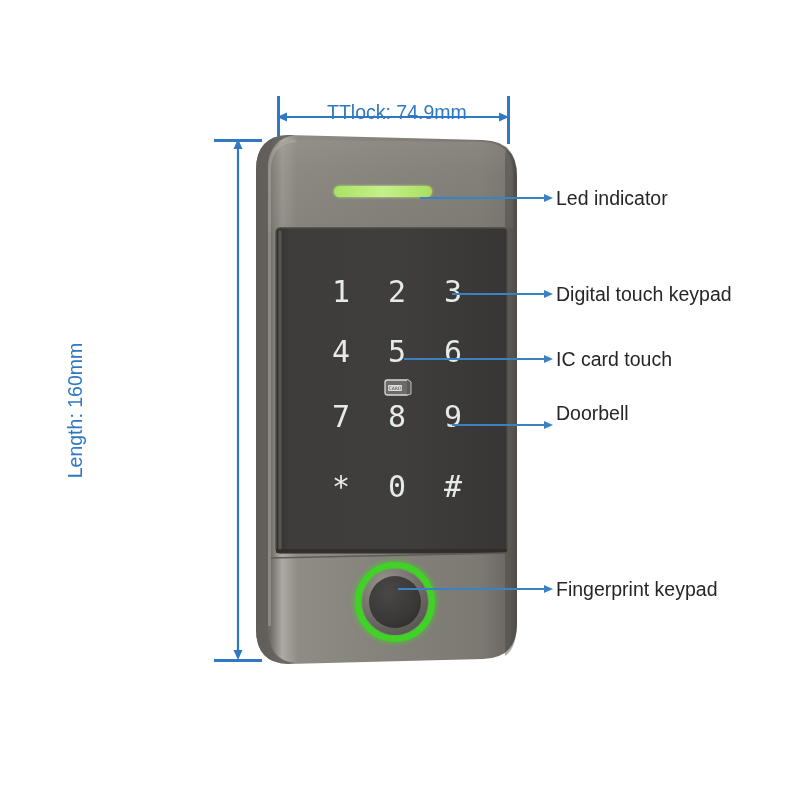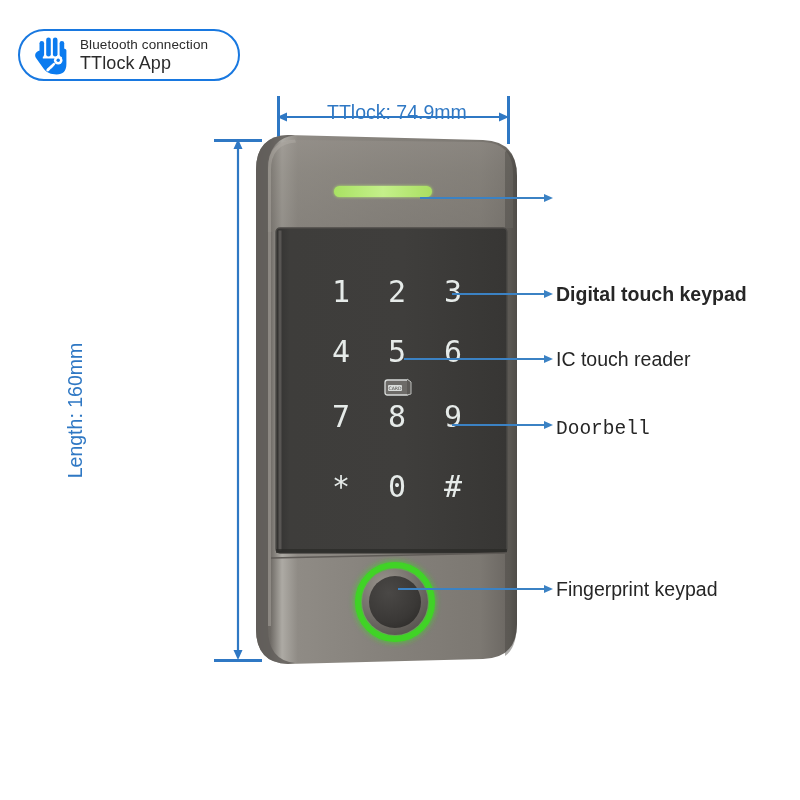--- a/index.html
+++ b/index.html
@@ -45,42 +45,20 @@
     border-top: 4.5px solid transparent;
     border-bottom: 4.5px solid transparent;
   }
   .callout { position: absolute; font-size: 19.5px; color: #262626; white-space: nowrap; }
 </style>
 </head>
 <body>
 
 <div id="stage">
 
-  <div class="badge">
-    <svg class="badge-icon" viewBox="0 0 38 40">
-      <g fill="#0b7bef">
-        <rect x="6.5" y="6" width="4.6" height="16" rx="2.3"></rect>
-        <rect x="13.2" y="2.5" width="4.6" height="19" rx="2.3"></rect>
-        <rect x="19.9" y="2.5" width="4.6" height="19" rx="2.3"></rect>
-        <rect x="26.6" y="6" width="4.6" height="16" rx="2.3"></rect>
-        <path d="M5.2 16 C2.0 17.6 1.4 20.6 3.2 23.2 L10.5 33.6 C13.6 37.8 18.0 39.5 23.6 39.5 C30.0 39.5 33.4 36.0 33.4 29.0 L33.4 15.5 C33.4 13.2 28.8 13.2 28.8 15.5 L28.8 23.5 L9.8 23.5 L9.8 18.2 C9.8 15.6 7.4 14.9 5.2 16 Z"></path>
-      </g>
-      <g fill="#ffffff">
-        <circle cx="25.2" cy="25.3" r="4.3"></circle>
-        <circle cx="25.2" cy="25.3" r="1.7" fill="#0b7bef"></circle>
-        <rect x="12.6" y="30.6" width="10.6" height="2.6" rx="1.2" transform="rotate(-43 17.9 31.9)"></rect>
-        <rect x="13.2" y="33.4" width="4.2" height="2.4" rx="1.1" transform="rotate(-43 15.3 34.6)"></rect>
-        <rect x="16.4" y="30.4" width="4.2" height="2.4" rx="1.1" transform="rotate(-43 18.5 31.6)"></rect>
-      </g>
-    </svg>
-    <div class="badge-text">
-      <div class="badge-line1">Bluetooth connection</div>
-      <div class="badge-line2">TTlock App</div>
-    </div>
-  </div>
 
   <div class="dim-txt" id="width-label">TTlock: 74.9mm</div>
   <div class="tick-v" style="left:277px; top:96px; height:48px;"></div>
   <div class="tick-v" style="left:507px; top:96px; height:48px;"></div>
   <svg style="position:absolute; left:277px; top:110px; width:232px; height:14px;">
     <line x1="4" y1="7" x2="228" y2="7" stroke="#2f78c4" stroke-width="2.2"></line>
     <polygon points="0,7 10,2.5 10,11.5" fill="#2f78c4"></polygon>
     <polygon points="232,7 222,2.5 222,11.5" fill="#2f78c4"></polygon>
   </svg>
 
@@ -202,30 +180,31 @@
         <circle cx="140" cy="470" r="33" fill="url(#fpBezel)"></circle>
         <circle cx="140" cy="470" r="26" fill="url(#fpGrad)"></circle>
       </g>
 
       <path d="M16,426 L252,421" stroke="#5f5b57" stroke-width="1.6" fill="none"></path>
     </svg>
   </div>
 
   <div class="leader" style="left:420px; top:197px; width:126px;"></div>
   <div class="arrow-r" style="left:544px; top:193.5px;"></div>
+  <div class="callout" style="left:556px; top:187px;">Led indicator</div>
 
   <div class="leader" style="left:452px; top:293px; width:94px;"></div>
   <div class="arrow-r" style="left:544px; top:289.5px;"></div>
-  <div class="callout" style="left:556px; top:283px;font-weight:bold;">Digital touch keypad</div>
+  <div class="callout" style="left:556px; top:283px;">Digital touch keypad</div>
 
   <div class="leader" style="left:404px; top:358px; width:142px;"></div>
   <div class="arrow-r" style="left:544px; top:354.5px;"></div>
-  <div class="callout" style="left:556px; top:348px;">IC touch reader</div>
+  <div class="callout" style="left:556px; top:348px;">IC card touch</div>
 
   <div class="leader" style="left:452px; top:424px; width:94px;"></div>
   <div class="arrow-r" style="left:544px; top:420.5px;"></div>
-  <div class="callout" style="left:556px; top:418px;font-family:Liberation Mono, monospace;">Doorbell</div>
+  <div class="callout" style="left:556px; top:402px;">Doorbell</div>
 
   <div class="leader" style="left:398px; top:588px; width:148px;"></div>
   <div class="arrow-r" style="left:544px; top:584.5px;"></div>
   <div class="callout" style="left:556px; top:578px;">Fingerprint keypad</div>
 
 </div>
 
 </body></html>

